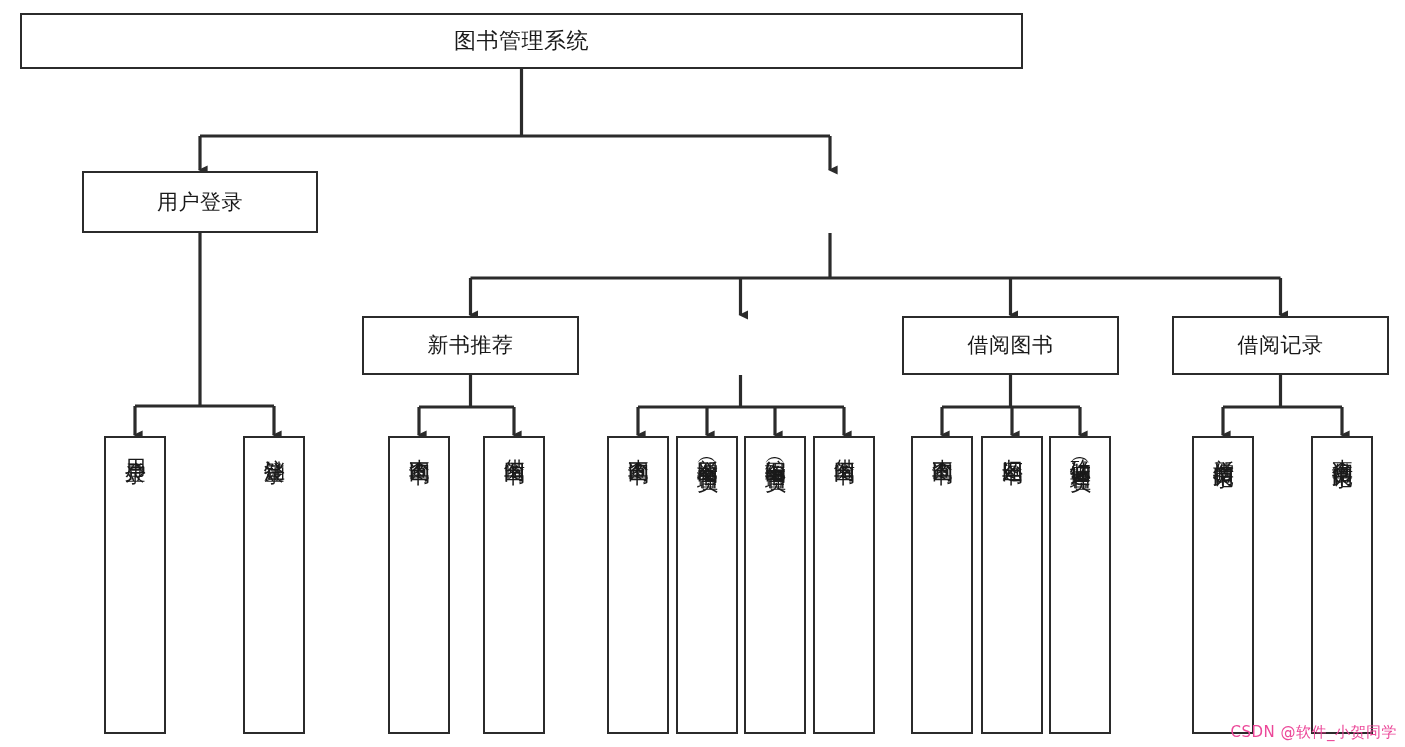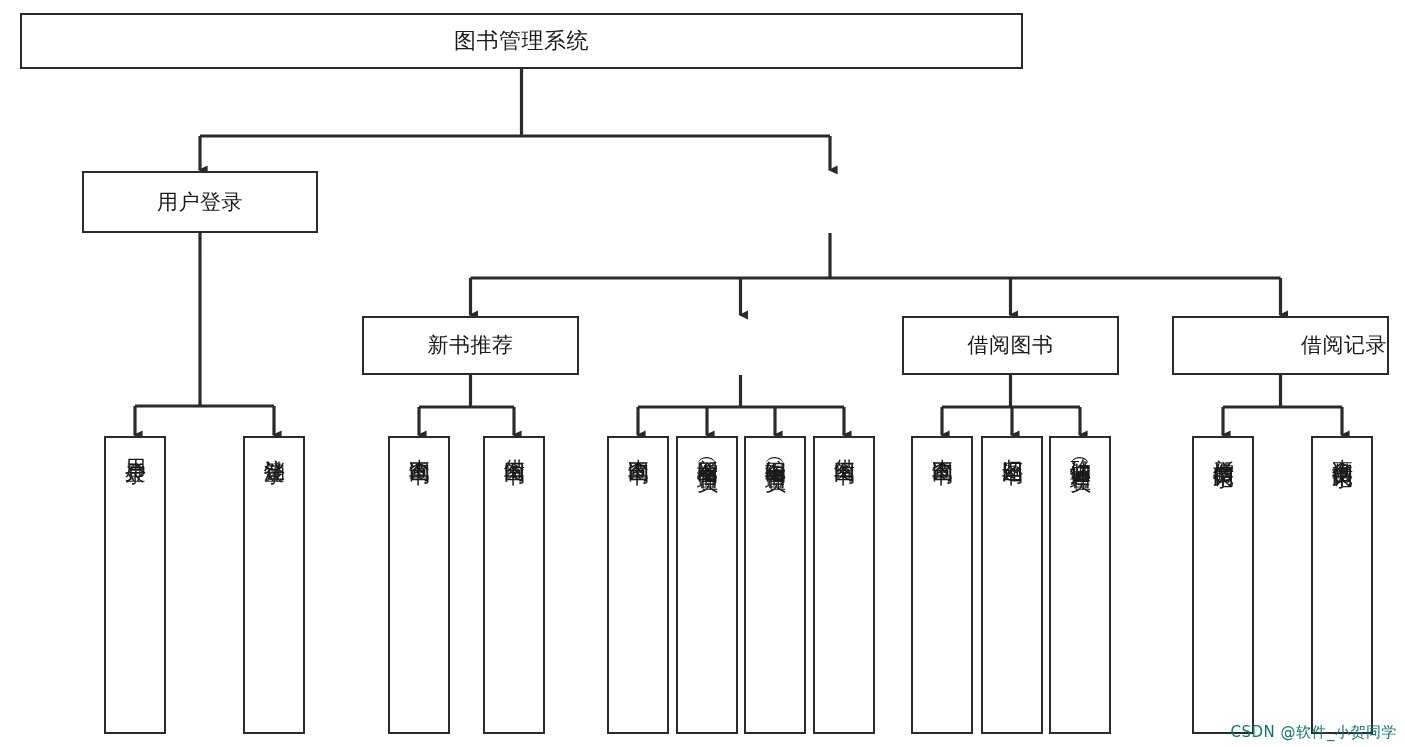--- a/index.html
+++ b/index.html
@@ -62,21 +62,21 @@
     font-size: 21px;
     line-height: 1.0;
     letter-spacing: 2px;
     white-space: nowrap;
   }
   #watermark {
     position: absolute;
     right: 8px;
     bottom: 5px;
     font-size: 15px;
-    color: #0f766e;
+    color: #ec4899;
     white-space: nowrap;
     letter-spacing: 0.5px;
   }
 </style>
 </head>
 <body>
 
 <div id="diagram-root">
 
   <svg id="edge-layer" viewBox="0 0 1405 747">
@@ -129,21 +129,21 @@
   <div class="node horiz" style="left: 82px; top: 171px; width: 236px; height: 62px;">
     <span class="node-label">用户登录</span>
   </div>
 
   <div class="node horiz" style="left: 362px; top: 316px; width: 217px; height: 59px;">
     <span class="node-label">新书推荐</span>
   </div>
   <div class="node horiz" style="left: 902px; top: 316px; width: 217px; height: 59px;">
     <span class="node-label">借阅图书</span>
   </div>
-  <div class="node horiz" style="left: 1172px; top: 316px; width: 217px; height: 59px; justify-content: flex-end;">
+  <div class="node horiz" style="left: 1172px; top: 316px; width: 217px; height: 59px;">
     <span class="node-label">借阅记录</span>
   </div>
 
   <div class="node vert" style="left: 104px; top: 436px; width: 62px; height: 298px;">
     <span class="node-label">用户登录</span>
   </div>
   <div class="node vert" style="left: 243px; top: 436px; width: 62px; height: 298px;">
     <span class="node-label">注销登录</span>
   </div>
   <div class="node vert" style="left: 388px; top: 436px; width: 62px; height: 298px;">

